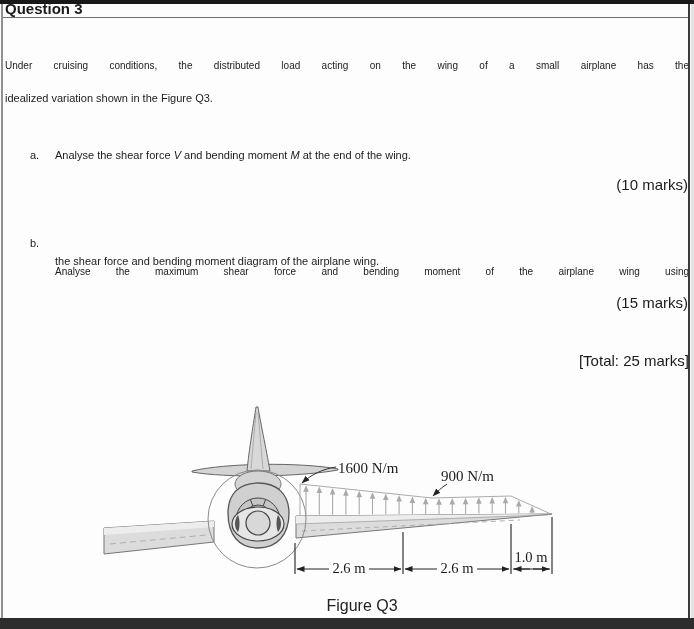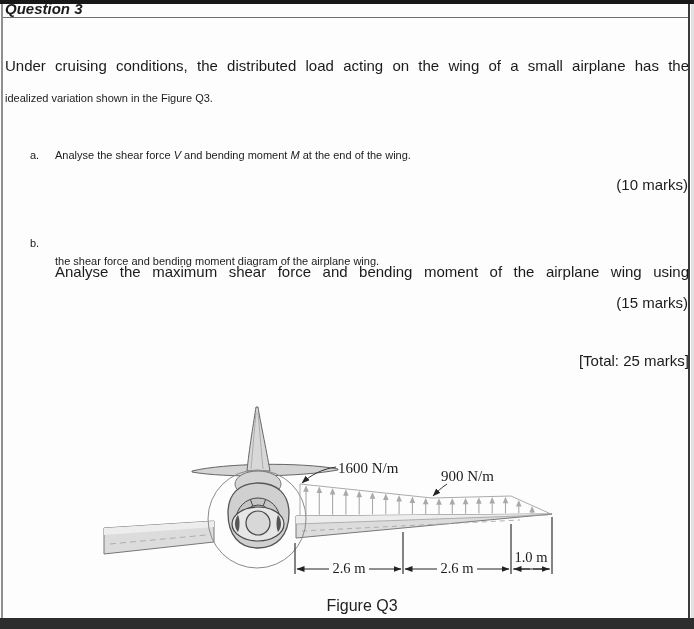--- a/index.html
+++ b/index.html
@@ -7,23 +7,23 @@
     position:relative; width:694px; height:629px;
     background:#fdfdfd; overflow:hidden;
     font-family:"Liberation Sans", sans-serif; color:#1b1b1b;
   }
   .top-bar{position:absolute;left:0;top:0;width:694px;height:4px;background:#181818;z-index:6;}
   .bottom-bar{position:absolute;left:0;top:618px;width:694px;height:11px;background:#2d2d2d;z-index:6;}
   .left-border{position:absolute;left:1px;top:2px;width:2px;height:616px;background:#909090;z-index:5;}
   .right-border{position:absolute;left:688px;top:2px;width:2px;height:616px;background:#3a3a3a;z-index:5;}
   .right-strip{position:absolute;left:691px;top:0;width:3px;height:629px;background:#e2e2e2;z-index:5;}
   .header-rule{position:absolute;left:2px;top:17px;width:688px;height:1px;background:#6f6f6f;}
-  .q-title{position:absolute;left:5px;top:1px;font-size:15px;font-weight:bold;line-height:16px;font-style:italic;}
+  .q-title{position:absolute;left:5px;top:1px;font-size:15px;font-weight:bold;line-height:16px;}
   .line{position:absolute;font-size:11px;line-height:20px;white-space:nowrap;}
-  .jline{position:absolute;font-size:15px;line-height:20px;text-align:justify;text-align-last:justify;}
+  .jline{position:absolute;font-size:10px;line-height:20px;text-align:justify;text-align-last:justify;}
   .intro1{left:5px;top:56px;width:684px;}
   .intro2{left:5px;top:88px;}
   .lbl-a{left:30px;top:145px;}
   .txt-a{left:55px;top:145px;}
   .marks-a{top:175px;right:6px;text-align:right;}
   .lbl-b{left:30px;top:233px;}
   .txt-b1{left:55px;top:233px;width:634px;margin-top:29px;}
   .txt-b2{left:55px;top:251px;text-align:right;}
   .marks-b{top:293px;right:6px;text-align:right;}
   .total{top:351px;right:5px;text-align:right;}

